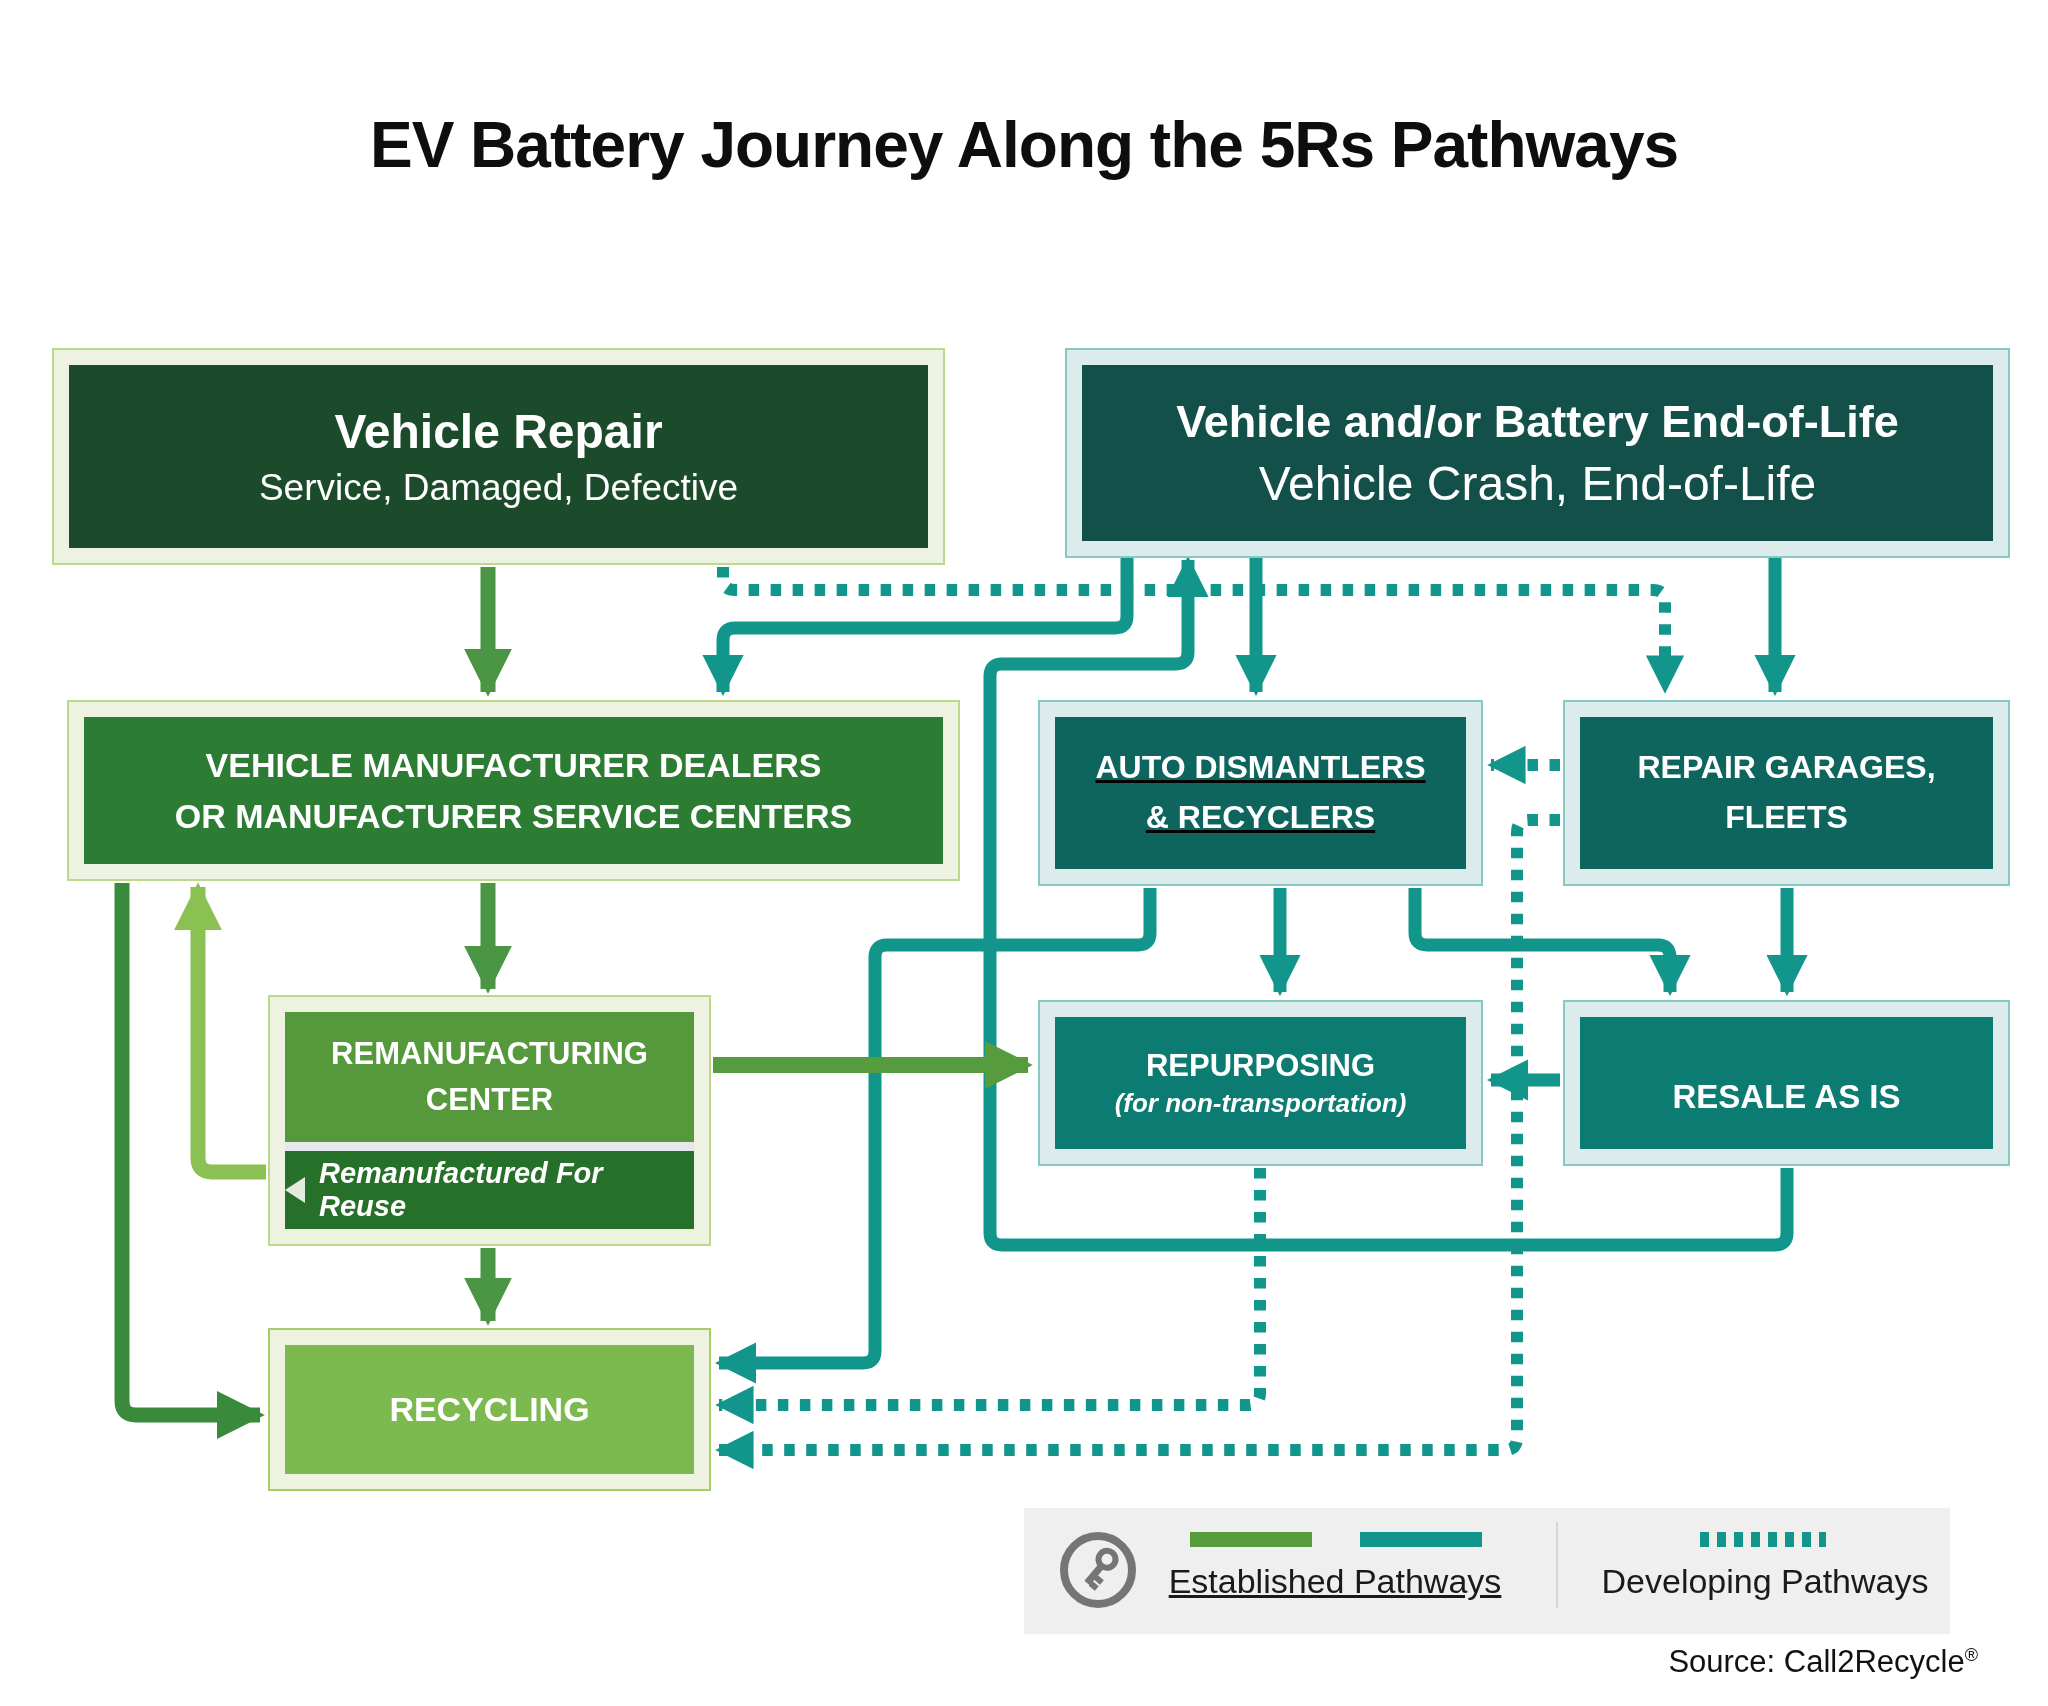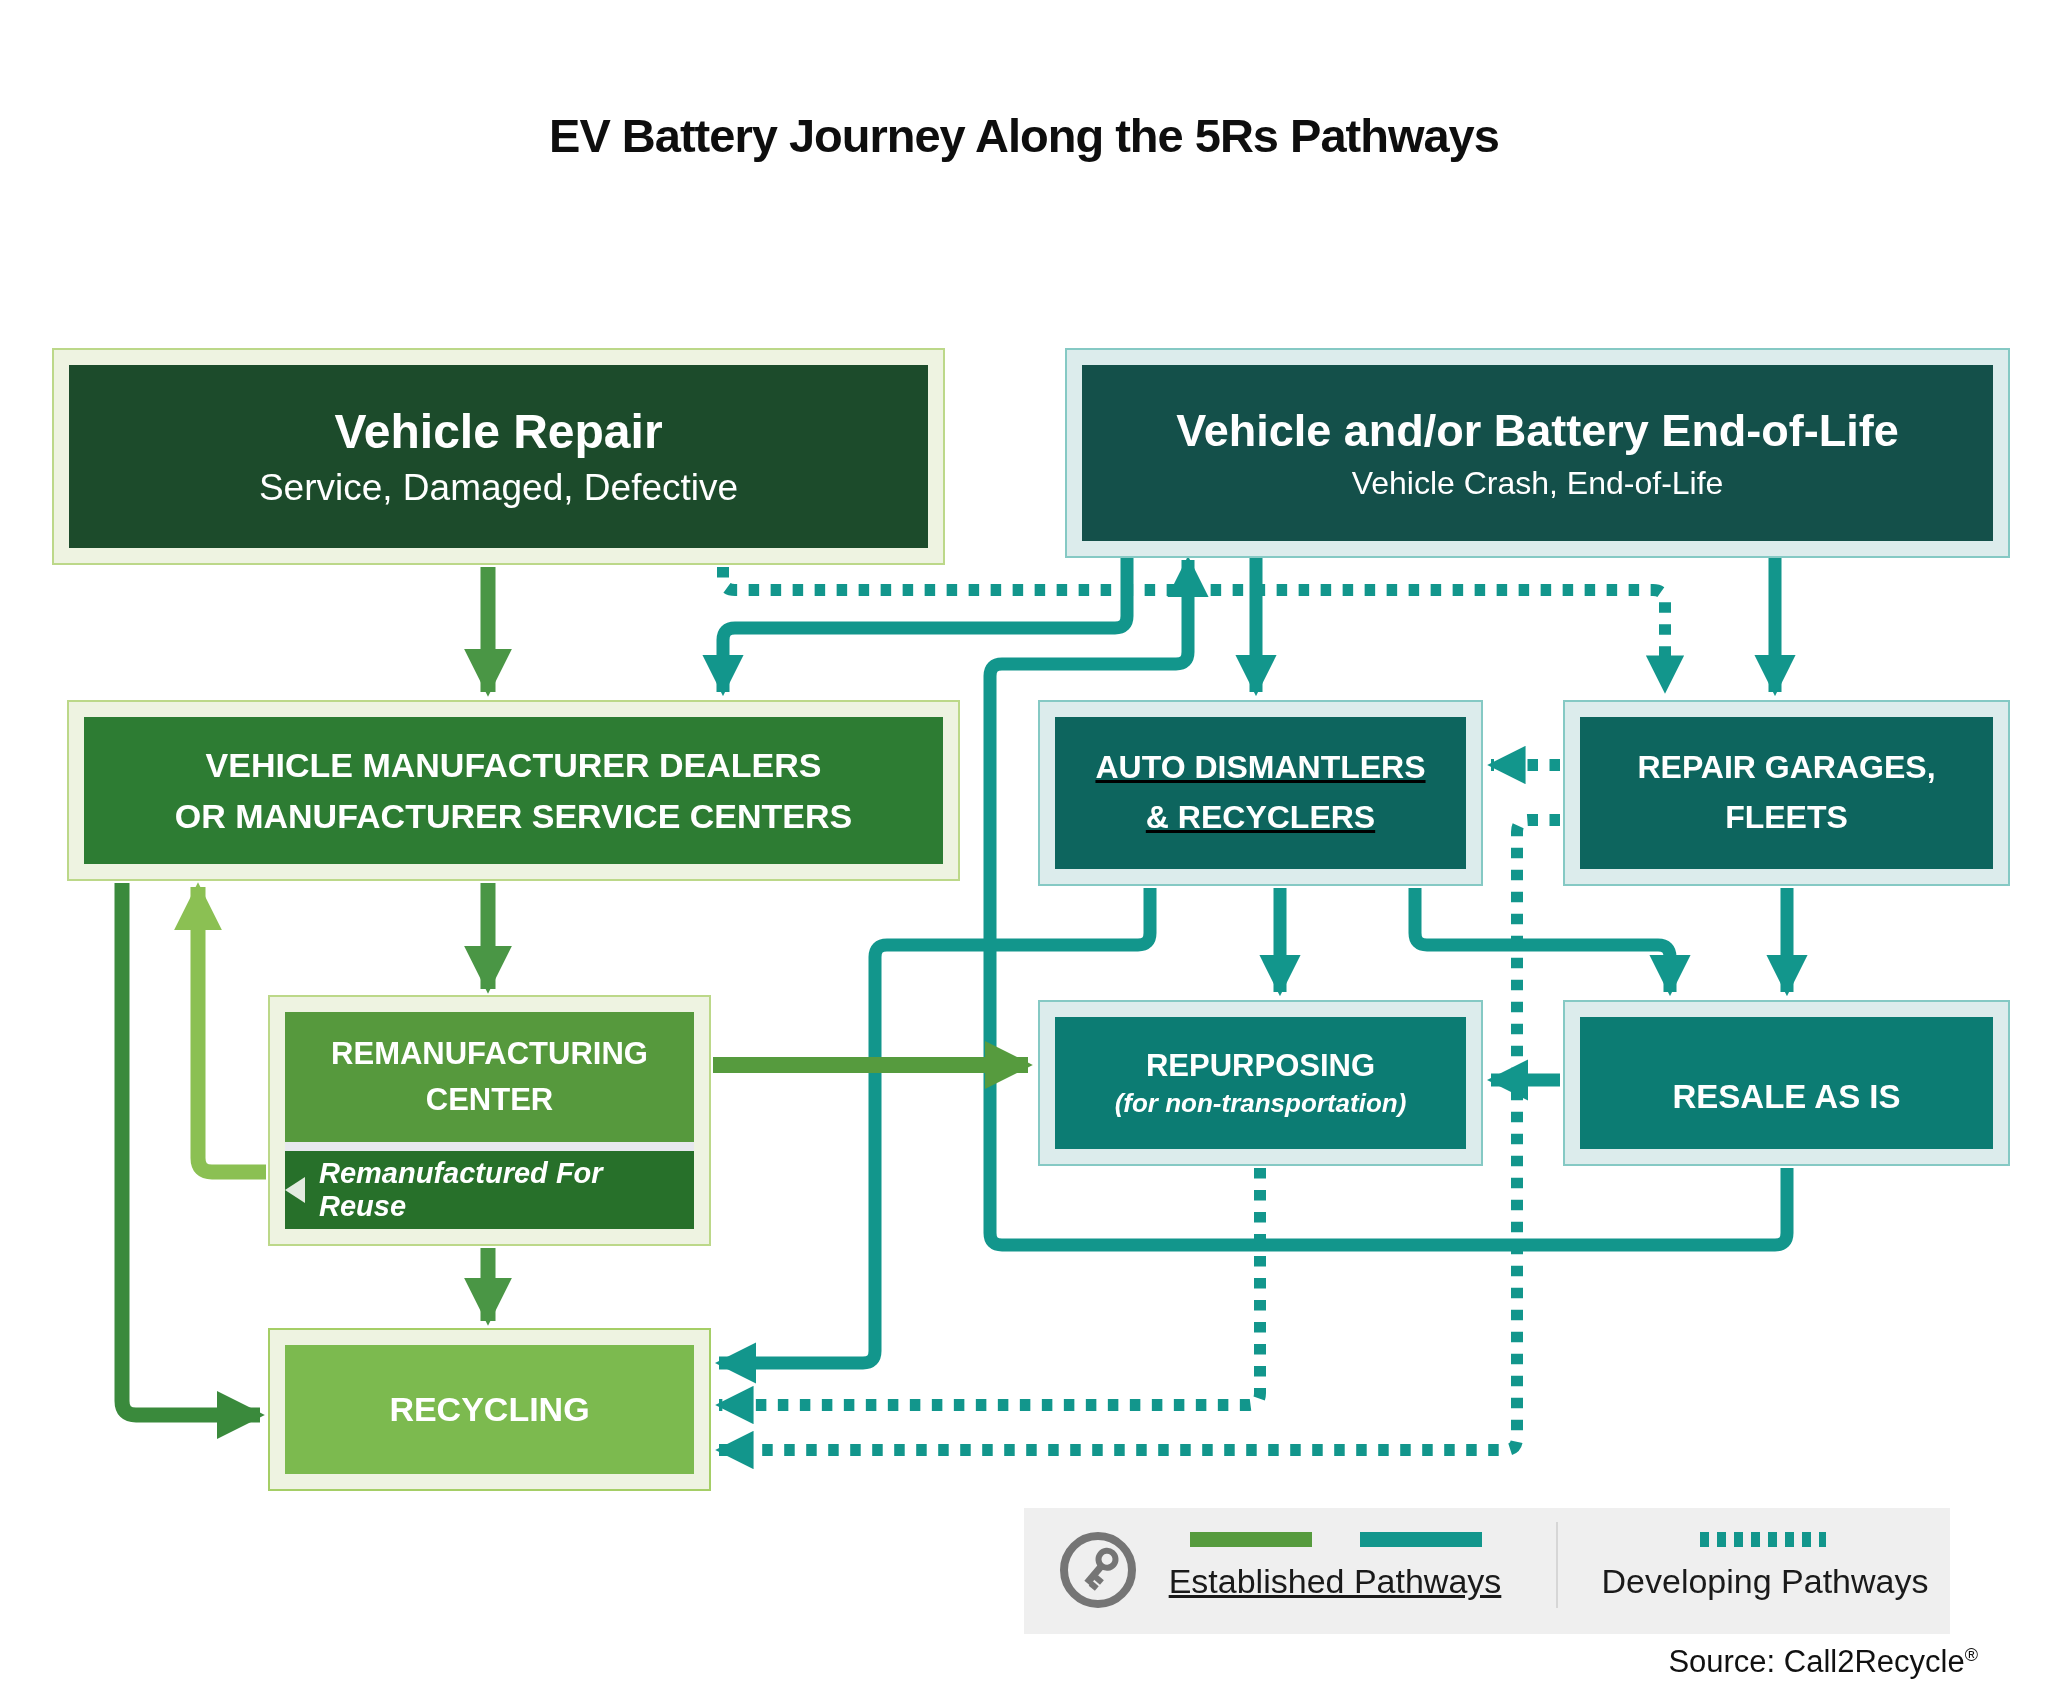--- a/index.html
+++ b/index.html
@@ -1,38 +1,38 @@
 <!DOCTYPE html>
 <html><head>
 <meta charset="utf-8">
 <style>
   html,body{margin:0;padding:0;background:#ffffff;}
   .canvas{position:relative;width:2048px;height:1706px;background:#ffffff;
           font-family:"Liberation Sans",sans-serif;overflow:hidden;}
   .title{position:absolute;left:0;top:108px;width:2048px;text-align:center;
-         font-size:47px;font-weight:bold;letter-spacing:-1px;color:#0e0e0e;}
+         font-size:64px;font-weight:bold;letter-spacing:-1px;color:#0e0e0e;}
   #connectors{position:absolute;left:0;top:0;z-index:1;}
   .frame{position:absolute;z-index:2;box-sizing:border-box;padding:15px;}
   .frame.g{background:#eef3e1;border:2px solid #bcd889;}
   .frame.t{background:#dcecec;border:2px solid #85c9c4;}
   .inner{width:100%;height:100%;display:flex;flex-direction:column;
          align-items:center;justify-content:center;color:#ffffff;text-align:center;}
   .bx-title{font-weight:bold;}
   .bx-sub{font-weight:normal;}
   
   .vr .inner{background:#1c4b2b;}
   .eol .inner{background:#14504a;}
   .de .inner{background:#2d7c33;}
   .ad .inner,.rg .inner{background:#0d655e;}
   .rp .inner,.rs .inner{background:#0c7c73;}
   .rc .inner{background:#7cba4f;}
   .vr .bx-title{font-size:48px;margin-bottom:8px;}
   .vr .bx-sub{font-size:37px;}
   .eol .bx-title{font-size:45px;margin-bottom:8px;}
-  .eol .bx-sub{font-size:32px;}
+  .eol .bx-sub{font-size:48px;}
   .de .bx-title{font-size:34px;line-height:1.5;}
   .ad .bx-title,.rg .bx-title{font-size:32px;line-height:1.55;}
   .rp .bx-title{font-size:31px;margin-bottom:4px;}
   .rp .bx-sub{font-size:26px;font-style:italic;font-weight:bold;}
   .rs .bx-title{font-size:33px;margin-top:28px;}
   .rc .bx-title{font-size:34px;}
   
   .rm-wrap{width:100%;height:100%;display:flex;flex-direction:column;}
   .rm-top{flex:1;background:#56993d;display:flex;flex-direction:column;
           align-items:center;justify-content:center;color:#fff;

